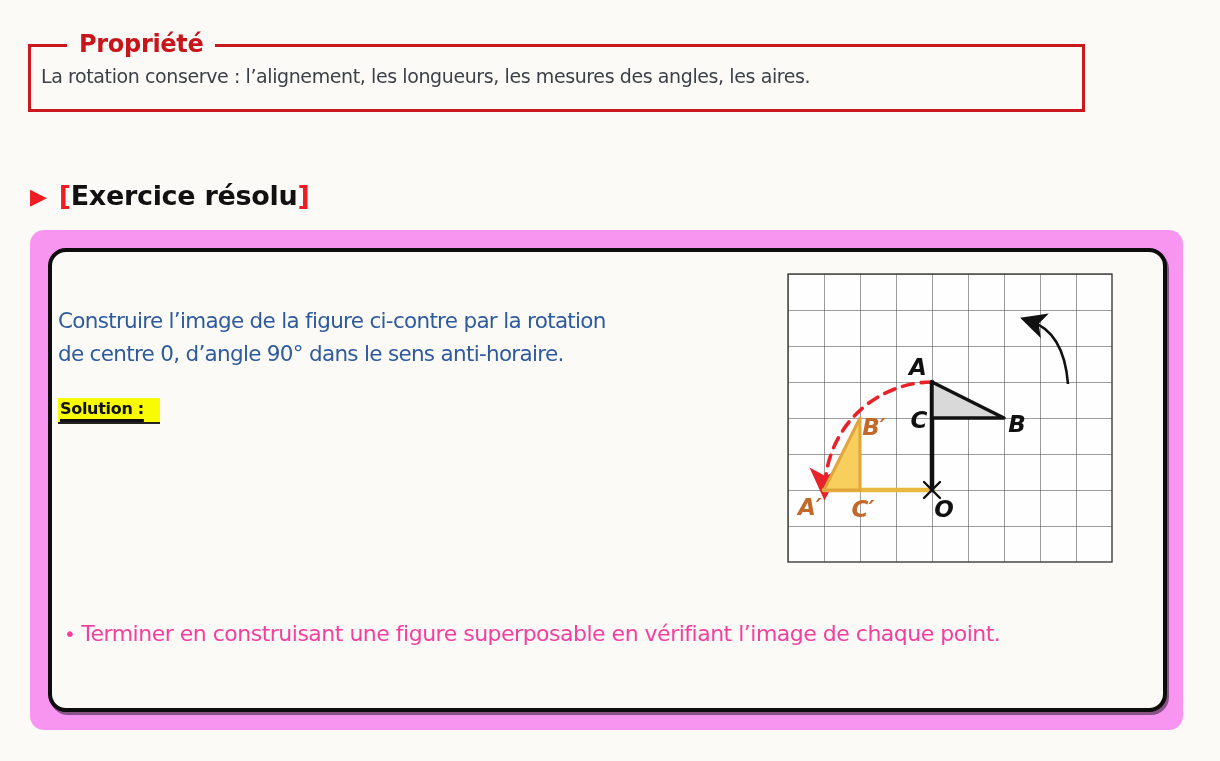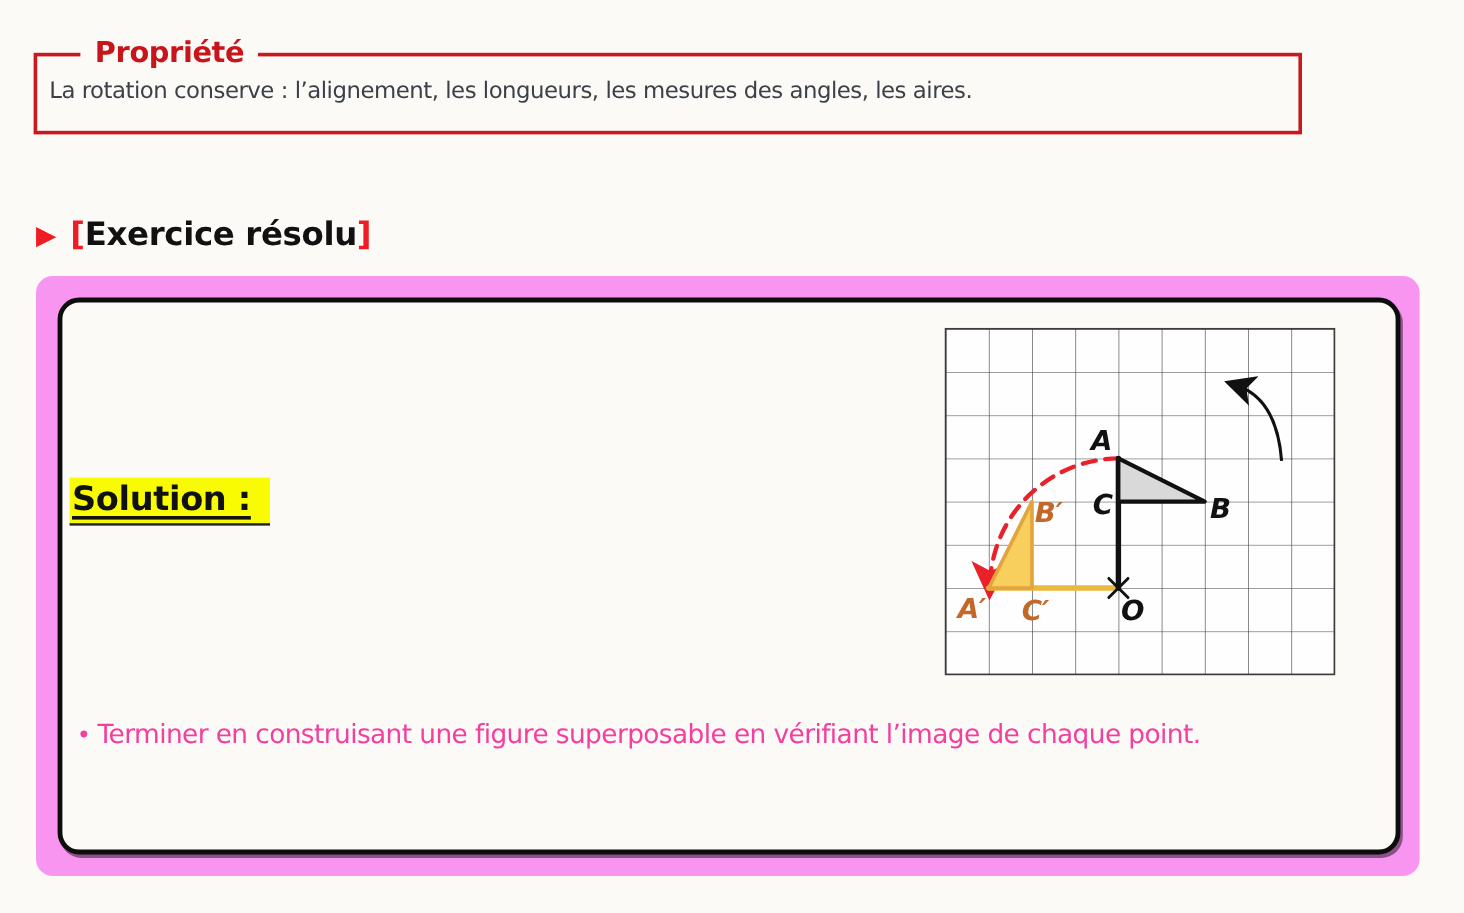--- a/index.html
+++ b/index.html
@@ -72,37 +72,37 @@
     font-size:21.5px;line-height:33px;
     color:var(--blue);
     letter-spacing:-0.7px;
   }
   .solution{
     position:absolute;left:6px;top:146px;
   }
   .solution-text{
     display:inline-block;
     background:var(--yellow);
-    font-size:28px;font-weight:bold;color:#111;
+    font-size:16px;font-weight:bold;color:#111;
     text-decoration:underline;
     text-decoration-thickness:2.5px;
     text-underline-offset:5px;
     border-bottom:2px solid #222;
     padding:1px 16px 4px 2px;
     letter-spacing:-0.3px;
   }
   .bullet{
     position:absolute;left:12px;
     font-size:22px;line-height:36px;
     color:var(--pink-text);
     letter-spacing:-0.5px;
   }
   .bullet .dot{font-size:20px;margin-right:6px;}
   .bullet-1{top:193px;}
-  .bullet-2{top:342px;}
+  .bullet-2{top:364px;}
 
   
   .diagram{
     position:absolute;left:733px;top:19px;
   }
   .diagram text{
     font-family:"DejaVu Sans", sans-serif;
     font-style:italic;font-weight:600;
     font-size:23px;
   }
@@ -118,20 +118,24 @@
   </div>
 
   <div class="heading">
     <span class="tri">▶</span>
     <span><span class="bracket">[</span><span>Exercice résolu</span><span class="bracket">]</span></span>
   </div>
 
   <div class="pink-box">
     <div class="inner-box">
 
+      <div class="statement">
+        <div>Construire l’image de la figure ci-contre par la rotation</div>
+        <div>de centre 0, d’angle 90° dans le sens anti-horaire.</div>
+      </div>
 
       <div class="solution">
         <span class="solution-text">Solution :</span>
       </div>
 
 
       <div class="bullet bullet-2">
         <div><span class="dot">•</span><span>Terminer en construisant une figure superposable en vérifiant l’image de chaque point.</span></div>
       </div>
 

